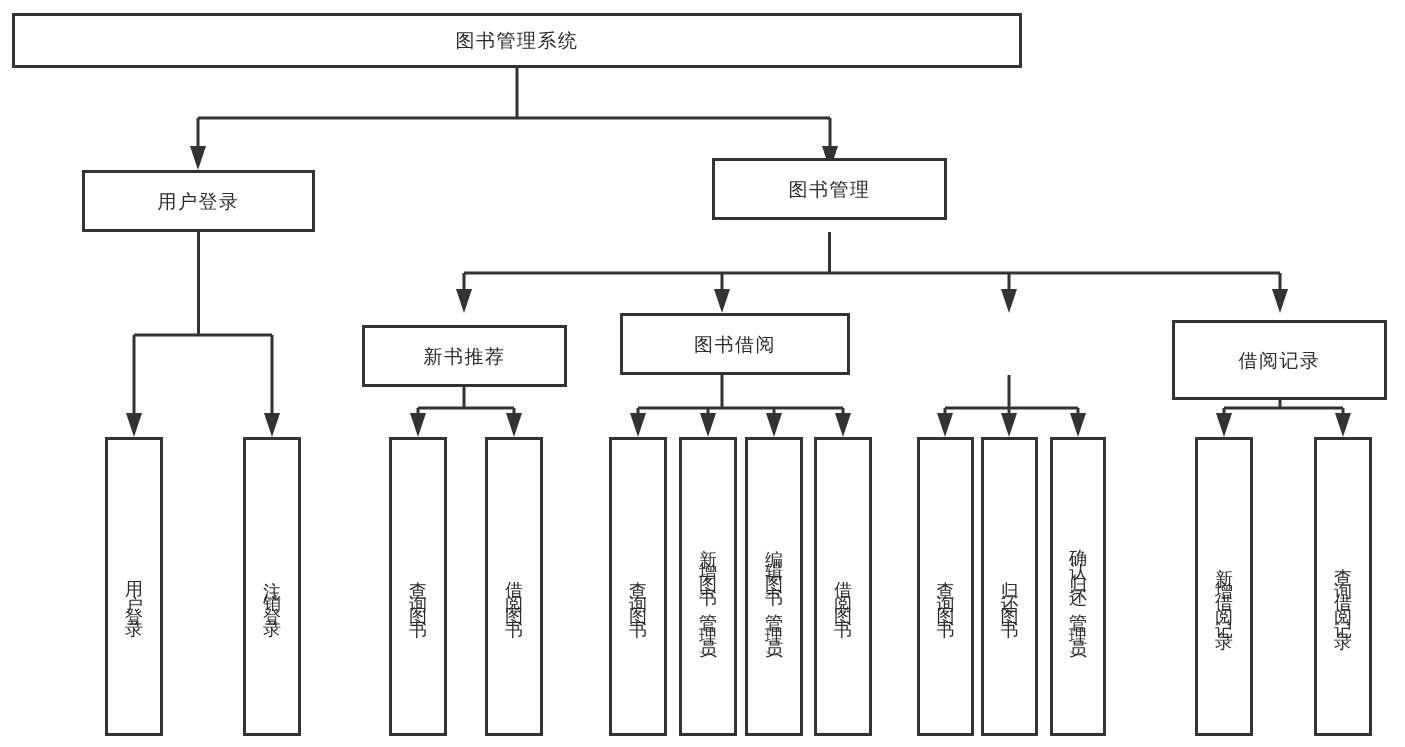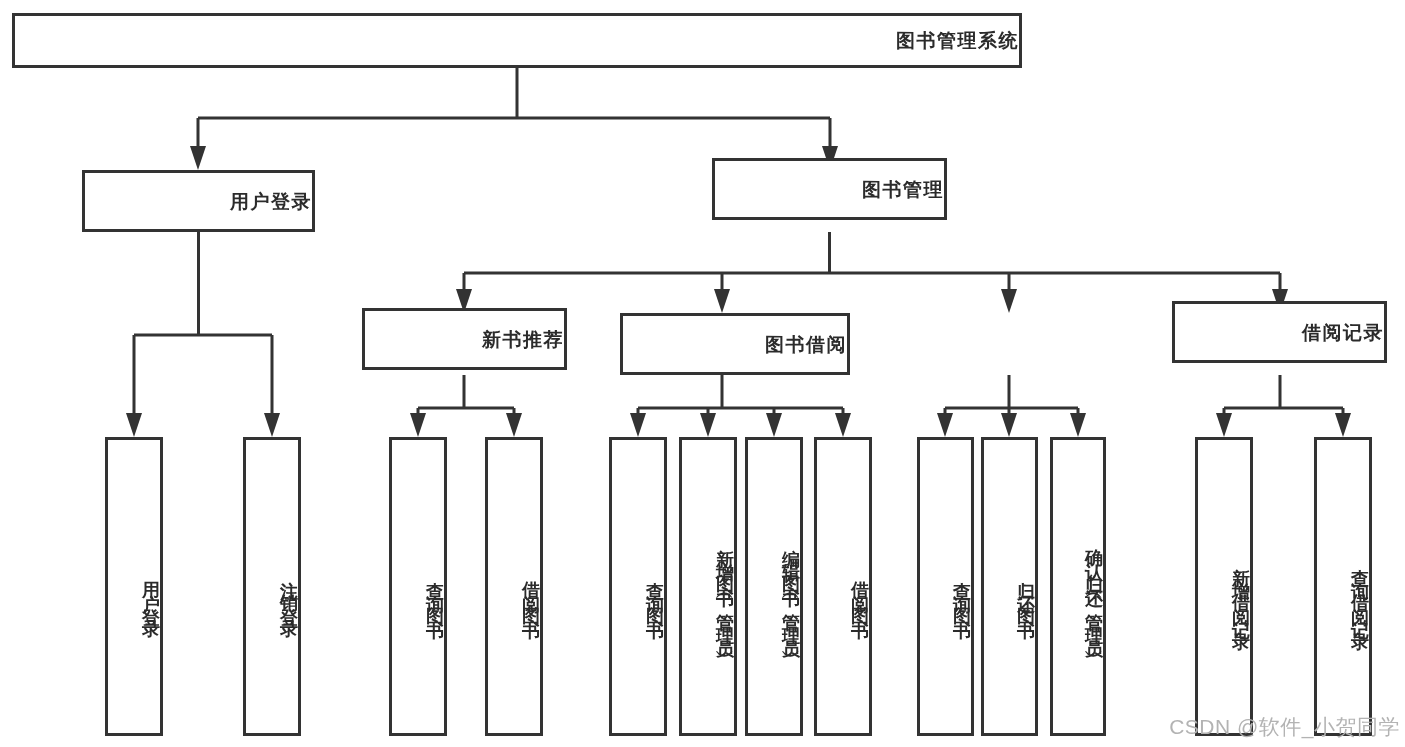--- a/index.html
+++ b/index.html
@@ -7,23 +7,22 @@
          font-family: "Liberation Sans", sans-serif; }
   .stage { position: relative; width: 1405px; height: 747px; background: #ffffff; }
   .wires { position: absolute; left: 0; top: 0; z-index: 1; }
   .box {
     position: absolute;
     box-sizing: border-box;
     border: 3px solid #333333;
     background: #ffffff;
     display: flex;
     align-items: center;
-    justify-content: flex-end;
+    justify-content: center;
     z-index: 2;
-    font-weight: bold;
   }
   .box span {
     color: #2b2b2b;
     font-size: 19px;
     letter-spacing: 1.5px;
     line-height: 1;
     white-space: nowrap;
   }
   .leaf span {
     writing-mode: vertical-rl;
@@ -87,27 +86,27 @@
     <span>图书管理系统</span>
   </div>
 
   <div class="box" style="left:82px;top:170px;width:233px;height:62px">
     <span>用户登录</span>
   </div>
   <div class="box" style="left:712px;top:158px;width:235px;height:62px">
     <span>图书管理</span>
   </div>
 
-  <div class="box" style="left:362px;top:308px;width:205px;height:62px">
+  <div class="box" style="left:362px;top:325px;width:205px;height:62px">
     <span>新书推荐</span>
   </div>
   <div class="box" style="left:620px;top:313px;width:230px;height:62px">
     <span>图书借阅</span>
   </div>
-  <div class="box" style="left:1172px;top:301px;width:215px;height:62px">
+  <div class="box" style="left:1172px;top:320px;width:215px;height:80px">
     <span>借阅记录</span>
   </div>
 
   <div class="box leaf" style="left:105px;top:437px;width:58px;height:299px">
     <span>用户登录</span>
   </div>
   <div class="box leaf" style="left:243px;top:437px;width:58px;height:299px">
     <span>注销登录</span>
   </div>
   <div class="box leaf" style="left:389px;top:437px;width:58px;height:299px">
@@ -137,14 +136,13 @@
   <div class="box leaf" style="left:1050px;top:437px;width:56px;height:299px">
     <span>确认归还（管理员）</span>
   </div>
   <div class="box leaf" style="left:1195px;top:437px;width:58px;height:299px">
     <span>新增借阅记录</span>
   </div>
   <div class="box leaf" style="left:1314px;top:437px;width:58px;height:299px">
     <span>查询借阅记录</span>
   </div>
 
-  <div class="watermark">CSDN @软件_小贺同学</div>
 </div>
 
 </body></html>

